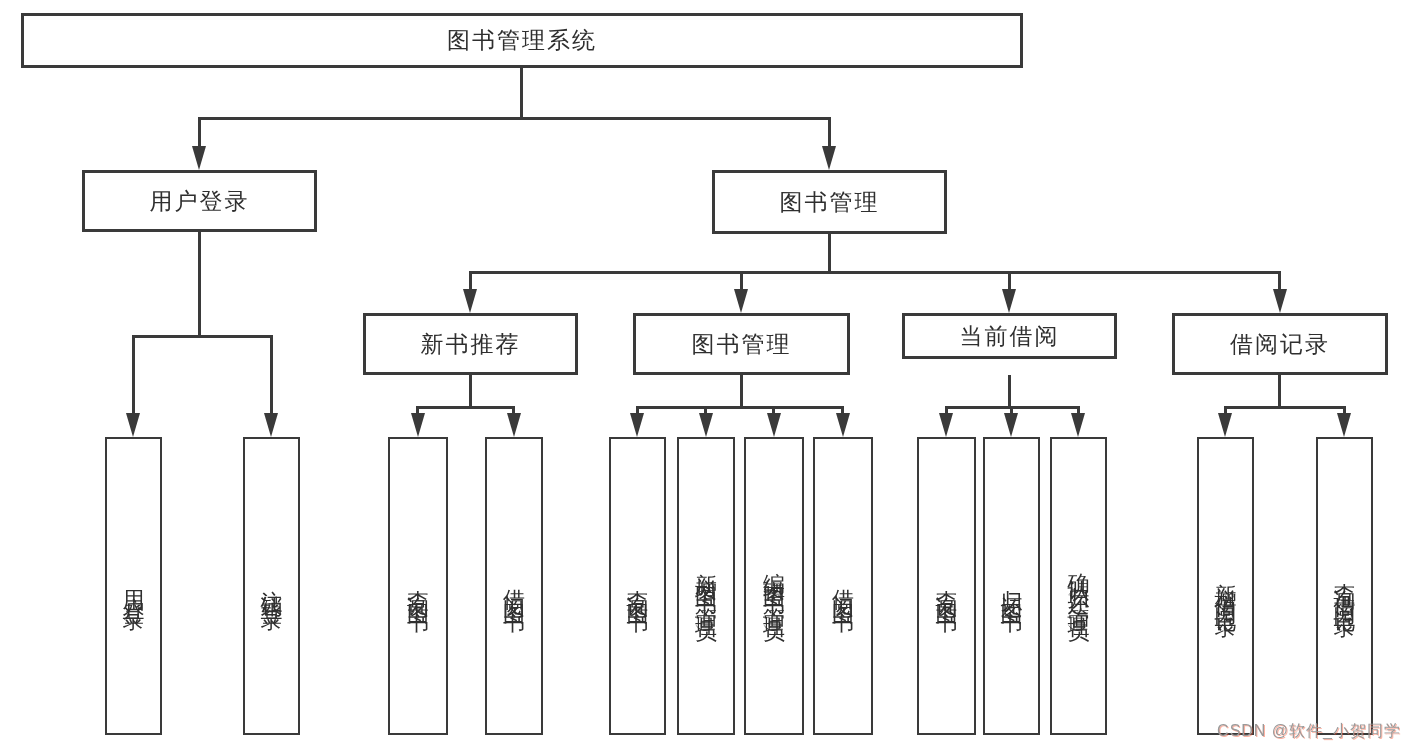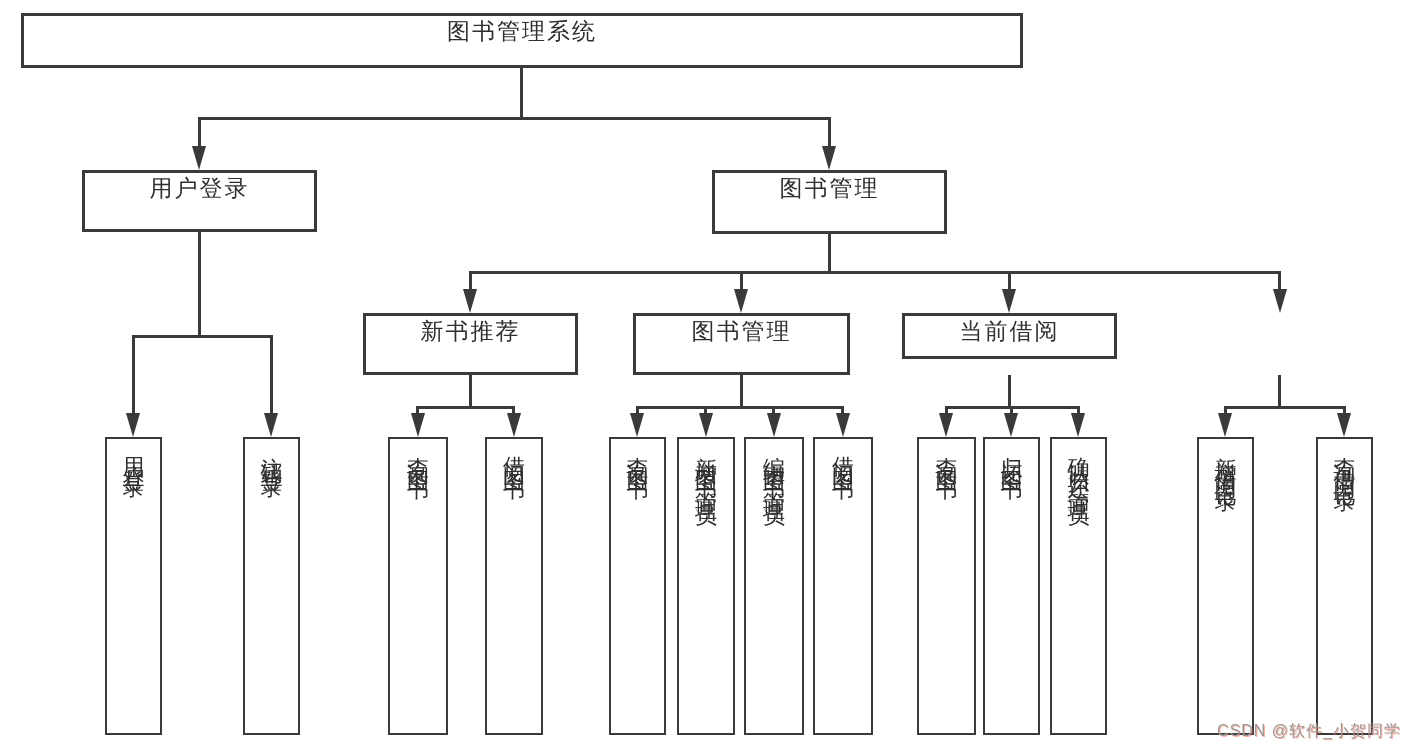--- a/index.html
+++ b/index.html
@@ -14,21 +14,21 @@
     width:1405px;height:747px;
     background:var(--bg);
     overflow:hidden;
     font-family:"Liberation Sans", sans-serif;
   }
   .node{
     position:absolute;
     box-sizing:border-box;
     background:#fff;
     border:3px solid var(--line);
-    display:flex;justify-content:center;
+    display:flex;align-items:center;justify-content:center;
     color:var(--text);
     font-size:23px;
     letter-spacing:2px;
     z-index:2;
   }
   .node .node-label{white-space:nowrap;}
   .node.vertical{
     border-width:2.5px;
     font-size:22px;
     letter-spacing:0;
@@ -78,20 +78,23 @@
       <span class="node-label">新书推荐</span>
     </div>
     <div class="node" style="left: 712px; top: 170px; width: 235px; height: 64px;">
       <span class="node-label">图书管理</span>
     </div>
     <div class="node" style="left: 633px; top: 313px; width: 217px; height: 62px;">
       <span class="node-label">图书管理</span>
     </div>
     <div class="node" style="left: 902px; top: 313px; width: 215px; height: 46px;">
       <span class="node-label">当前借阅</span>
+    </div>
+    <div class="node" style="left: 1172px; top: 313px; width: 216px; height: 62px;">
+      <span class="node-label">借阅记录</span>
     </div>
     <div class="node vertical" style="left: 105px; top: 437px; width: 57px; height: 298px;">
       <span class="node-label">用户登录</span>
     </div>
     <div class="node vertical" style="left: 243px; top: 437px; width: 57px; height: 298px;">
       <span class="node-label">注销登录</span>
     </div>
     <div class="node vertical" style="left: 388px; top: 437px; width: 60px; height: 298px;">
       <span class="node-label">查询图书</span>
     </div>

